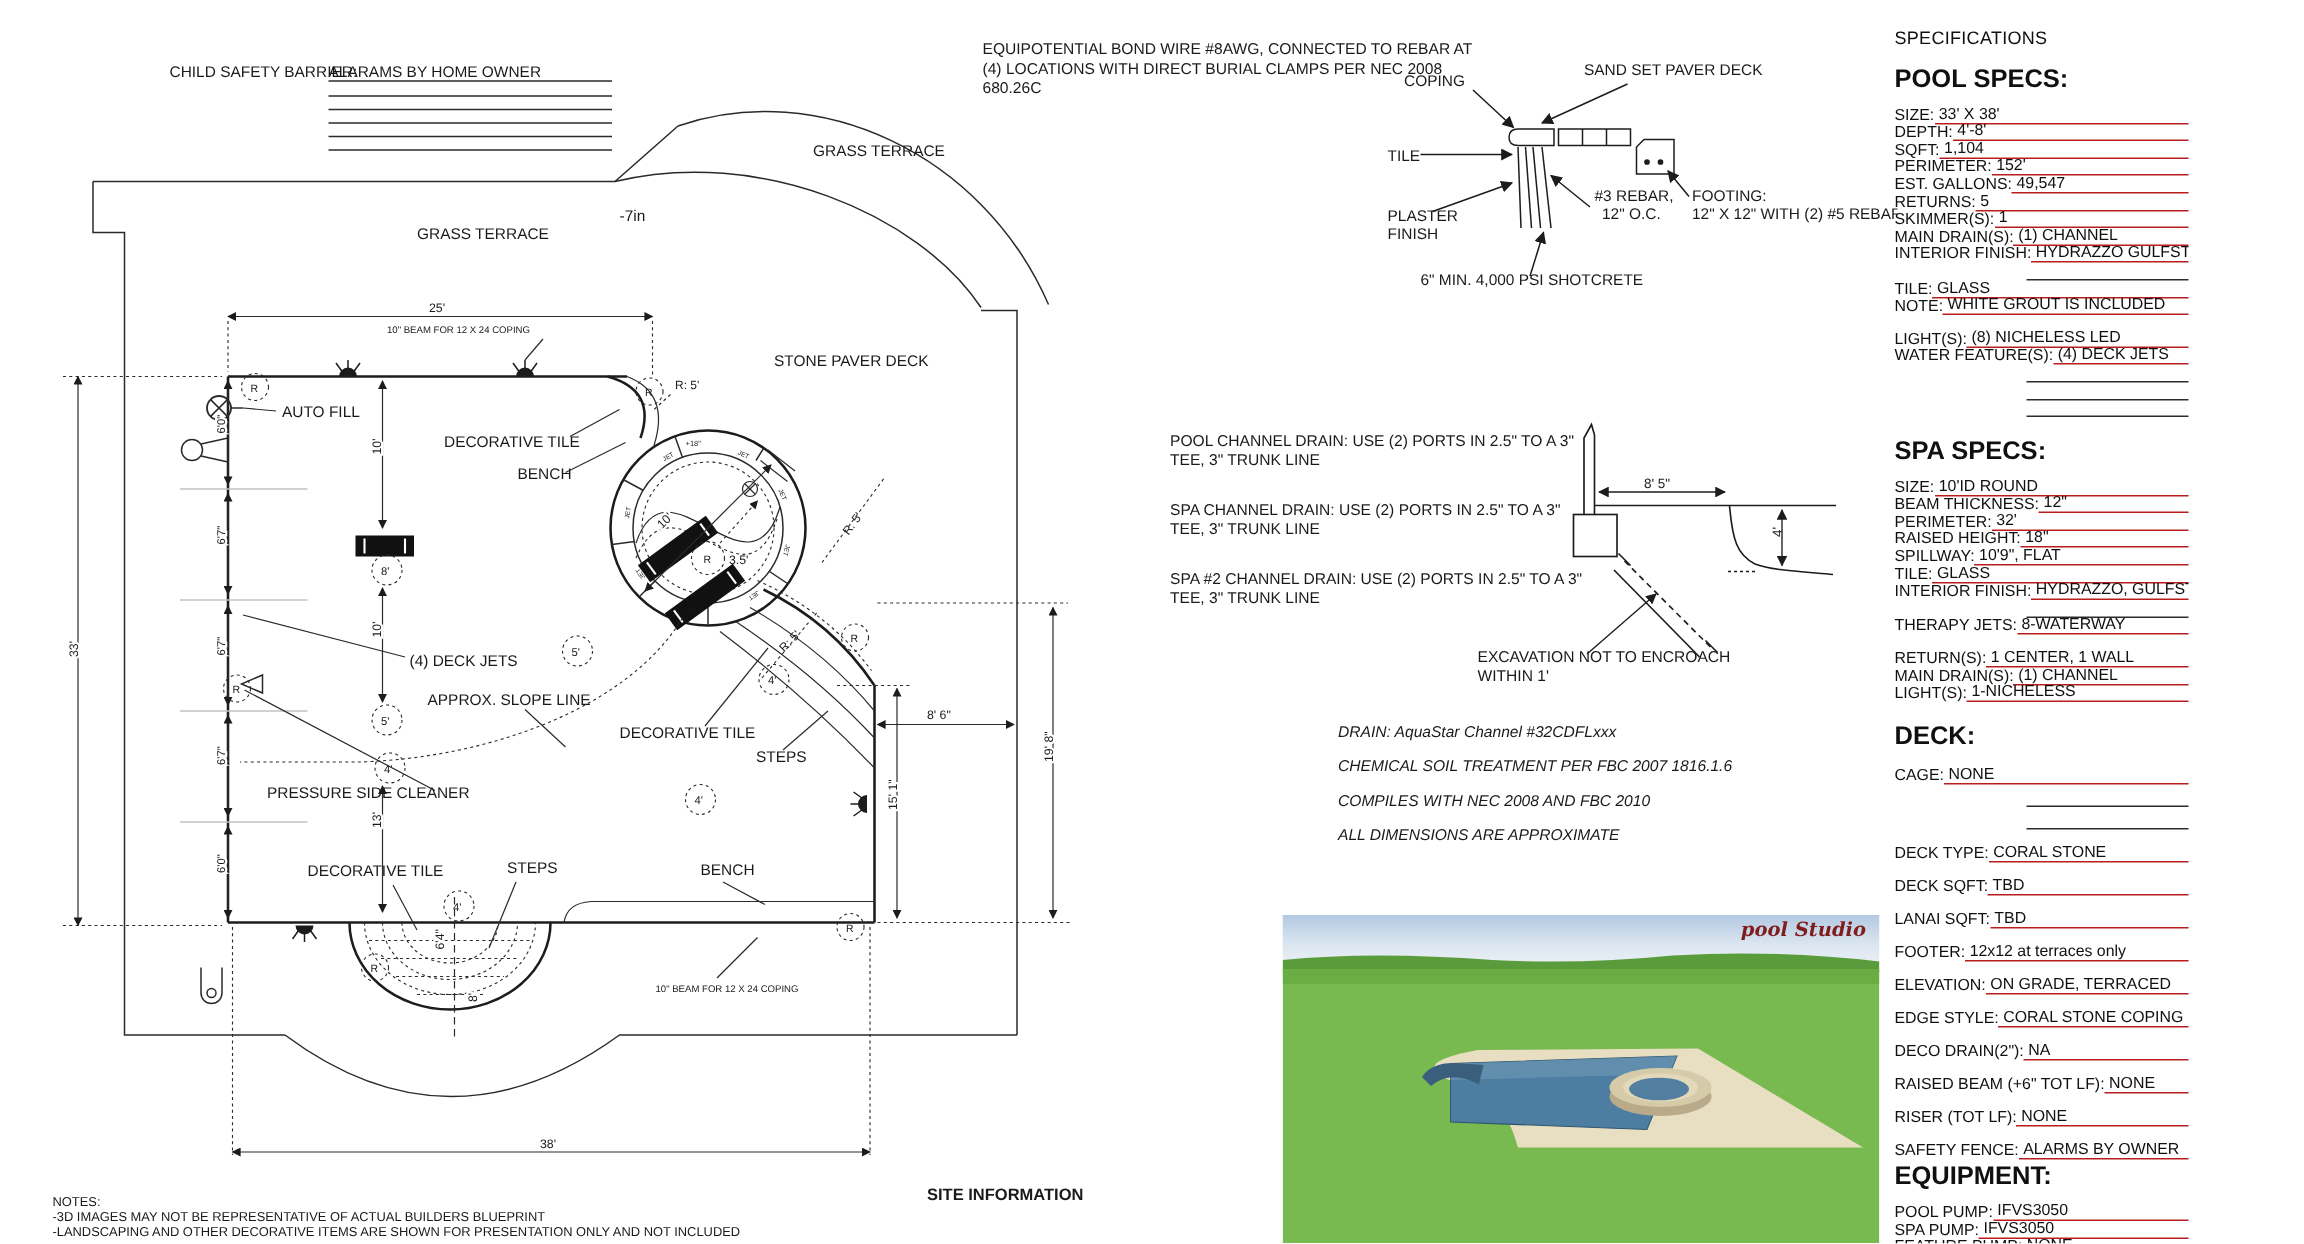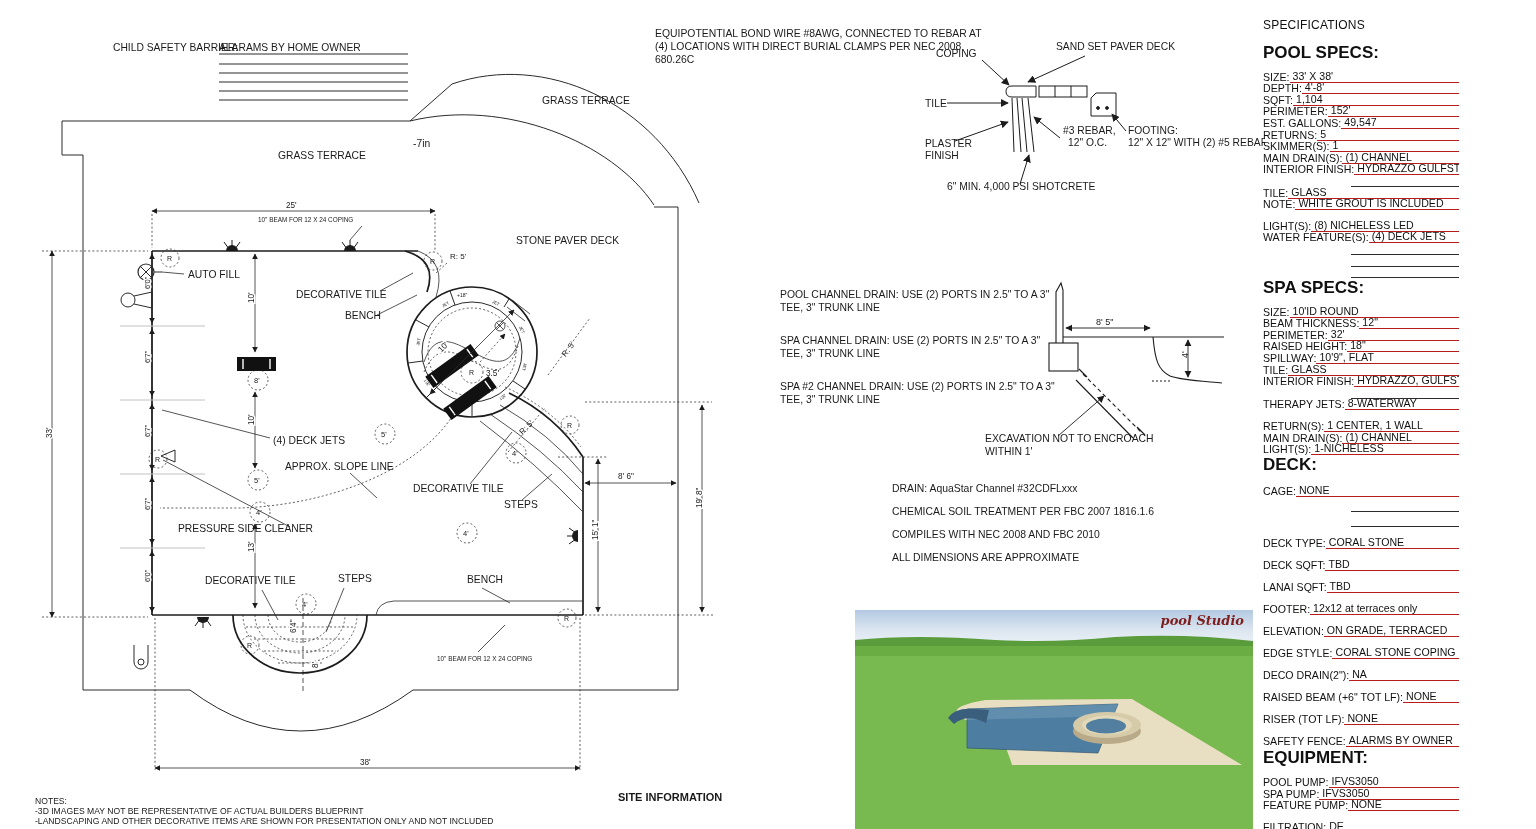--- a/index.html
+++ b/index.html
@@ -18,28 +18,28 @@
   .ln   { stroke:#2a2a2a; stroke-width:1; fill:none; }
   .pool { stroke:#1c1c1c; stroke-width:1.7; fill:none; }
   .thin { stroke:#2a2a2a; stroke-width:.8; fill:none; }
   .dot  { stroke:#2a2a2a; stroke-width:.75; fill:none; stroke-dasharray:2 2.2; }
   .gray { stroke:#c2c2c2; stroke-width:1; fill:none; }
   .dimln{ stroke:#2a2a2a; stroke-width:.8; fill:none; }
 
   
   .tb { position:absolute; font-size:10.4px; line-height:13px; color:#1a1a1a; }
   .drain-item { margin-bottom:20px; }
-  .site-note-line { margin-bottom:10px; }
+  .site-note-line { margin-bottom:10px;font-style:italic; }
   .footer-notes { position:absolute; left:35px; top:796px; font-size:8.6px; line-height:10px; }
   .site-info { position:absolute; left:618px; top:791px; font-size:11px; font-weight:bold; }
 
   
   .specs-col { position:absolute; left:1263px; top:18px; width:196px; font-size:10.6px; color:#101010; }
   .specs-title { font-weight:normal; font-size:12px; letter-spacing:.2px; margin-bottom:11px; }
-  .spec-section { }
+  .spec-section { margin-top:13px; }
   .spec-section:first-child { margin-top:0; }
   .spec-heading { font-weight:bold; font-size:17px; margin-bottom:8px; }
   .spec-row { display:flex; align-items:flex-end; height:11.6px; }
   .spec-label { white-space:pre; }
   .spec-value { flex:1; border-bottom:1px solid #b91c1c; white-space:pre; padding-left:3px; overflow:hidden; }
   .spec-row.blank .spec-underline { flex:1; margin-left:88px; border-bottom:1px solid #2c2c2c; height:100%; }
   .spec-gap { height:10px; }
   .spec-section.spaced .spec-row { margin-top:10.5px; }
   .spec-section.spaced .spec-row.blank { margin-top:3px; }
   .spec-section:nth-child(4) { margin-top:1px; }

